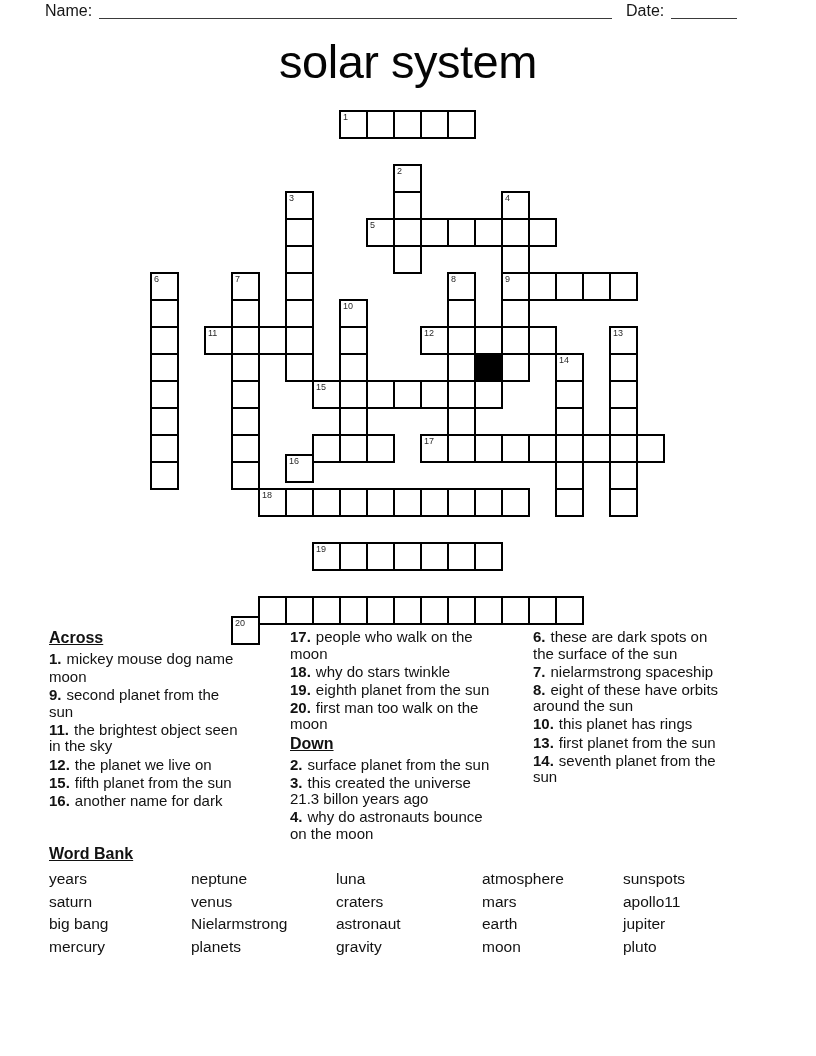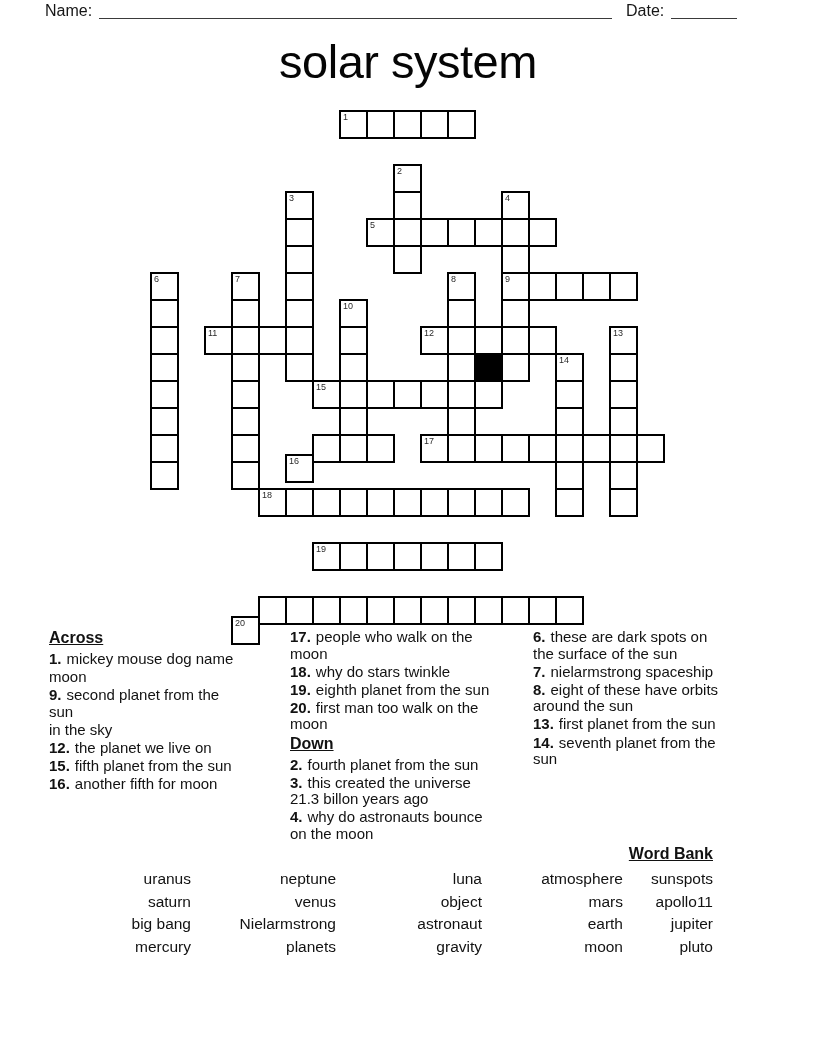--- a/index.html
+++ b/index.html
@@ -18,21 +18,21 @@
   .cell{position:absolute;width:29px;height:29px;box-sizing:border-box;
         border:2px solid #000;background:#fff;}
   .cell.black{background:#000;}
   .cnum{position:absolute;top:0px;left:2px;font-size:9px;line-height:10px;color:#2a2a2a;}
   .clue-col{position:absolute;top:629px;font-size:15px;}
   .clue{margin:0 0 1.5px 0;}
   .cline{display:block;white-space:nowrap;line-height:16.6px;}
   .num{font-weight:bold;margin-right:5px;}
   .clue-header{margin:0 0 5px 0;font-size:16px;line-height:17px;}
   .clue-header span{font-weight:bold;text-decoration:underline;}
-  #wordbank{position:absolute;left:49px;top:845px;text-align:right;}
+  #wordbank{position:absolute;left:49px;top:845px;}
   .wb-grid{display:grid;grid-template-columns:142px 145px 146px 141px 90px;
            grid-auto-rows:22.7px;font-size:15.5px;margin-top:8px;}
   .wb-grid span{white-space:nowrap;}
 </style>
 </head>
 <body>
 
 <div class="sheet">
   <span class="label name-label">Name:</span>
   <span class="blank-line name-line"></span>
@@ -214,50 +214,51 @@
         <span class="cline"><b class="num">1.</b><span>mickey mouse dog name</span></span>
       </p>
       <p class="clue">
         <span class="cline"><span>moon</span></span>
       </p>
       <p class="clue">
         <span class="cline"><b class="num">9.</b><span>second planet from the</span></span>
         <span class="cline"><span>sun</span></span>
       </p>
       <p class="clue">
+        <span class="cline"><b class="num">11.</b><span>the brightest object seen</span></span>
         <span class="cline"><span>in the sky</span></span>
       </p>
       <p class="clue">
         <span class="cline"><b class="num">12.</b><span>the planet we live on</span></span>
       </p>
       <p class="clue">
         <span class="cline"><b class="num">15.</b><span>fifth planet from the sun</span></span>
       </p>
       <p class="clue">
-        <span class="cline"><b class="num">16.</b><span>another fifth for moon</span></span>
+        <span class="cline"><b class="num">16.</b><span>another name for dark</span></span>
       </p>
     </div>
   <div class="clue-col" id="cluecol1" style="left:290px;width:240px">
       <p class="clue">
         <span class="cline"><b class="num">17.</b><span>people who walk on the</span></span>
         <span class="cline"><span>moon</span></span>
       </p>
       <p class="clue">
         <span class="cline"><b class="num">18.</b><span>why do stars twinkle</span></span>
       </p>
       <p class="clue">
         <span class="cline"><b class="num">19.</b><span>eighth planet from the sun</span></span>
       </p>
       <p class="clue">
         <span class="cline"><b class="num">20.</b><span>first man too walk on the</span></span>
         <span class="cline"><span>moon</span></span>
       </p>
       <p class="clue-header"><span>Down</span></p>
       <p class="clue">
-        <span class="cline"><b class="num">2.</b><span>fourth planet from the sun</span></span>
+        <span class="cline"><b class="num">2.</b><span>surface planet from the sun</span></span>
       </p>
       <p class="clue">
         <span class="cline"><b class="num">3.</b><span>this created the universe</span></span>
         <span class="cline"><span>21.3 billon years ago</span></span>
       </p>
       <p class="clue">
         <span class="cline"><b class="num">4.</b><span>why do astronauts bounce</span></span>
         <span class="cline"><span>on the moon</span></span>
       </p>
     </div>
@@ -265,41 +266,44 @@
       <p class="clue">
         <span class="cline"><b class="num">6.</b><span>these are dark spots on</span></span>
         <span class="cline"><span>the surface of the sun</span></span>
       </p>
       <p class="clue">
         <span class="cline"><b class="num">7.</b><span>nielarmstrong spaceship</span></span>
       </p>
       <p class="clue">
         <span class="cline"><b class="num">8.</b><span>eight of these have orbits</span></span>
         <span class="cline"><span>around the sun</span></span>
+      </p>
+      <p class="clue">
+        <span class="cline"><b class="num">10.</b><span>this planet has rings</span></span>
       </p>
       <p class="clue">
         <span class="cline"><b class="num">13.</b><span>first planet from the sun</span></span>
       </p>
       <p class="clue">
         <span class="cline"><b class="num">14.</b><span>seventh planet from the</span></span>
         <span class="cline"><span>sun</span></span>
       </p>
     </div>
 
   <div id="wordbank">
     <p class="clue-header"><span>Word Bank</span></p>
     <div class="wb-grid" id="wbgrid">
-        <span>uranus</span>
+        <span>years</span>
         <span>neptune</span>
         <span>luna</span>
         <span>atmosphere</span>
         <span>sunspots</span>
         <span>saturn</span>
         <span>venus</span>
-        <span>object</span>
+        <span>craters</span>
         <span>mars</span>
         <span>apollo11</span>
         <span>big bang</span>
         <span>Nielarmstrong</span>
         <span>astronaut</span>
         <span>earth</span>
         <span>jupiter</span>
         <span>mercury</span>
         <span>planets</span>
         <span>gravity</span>

